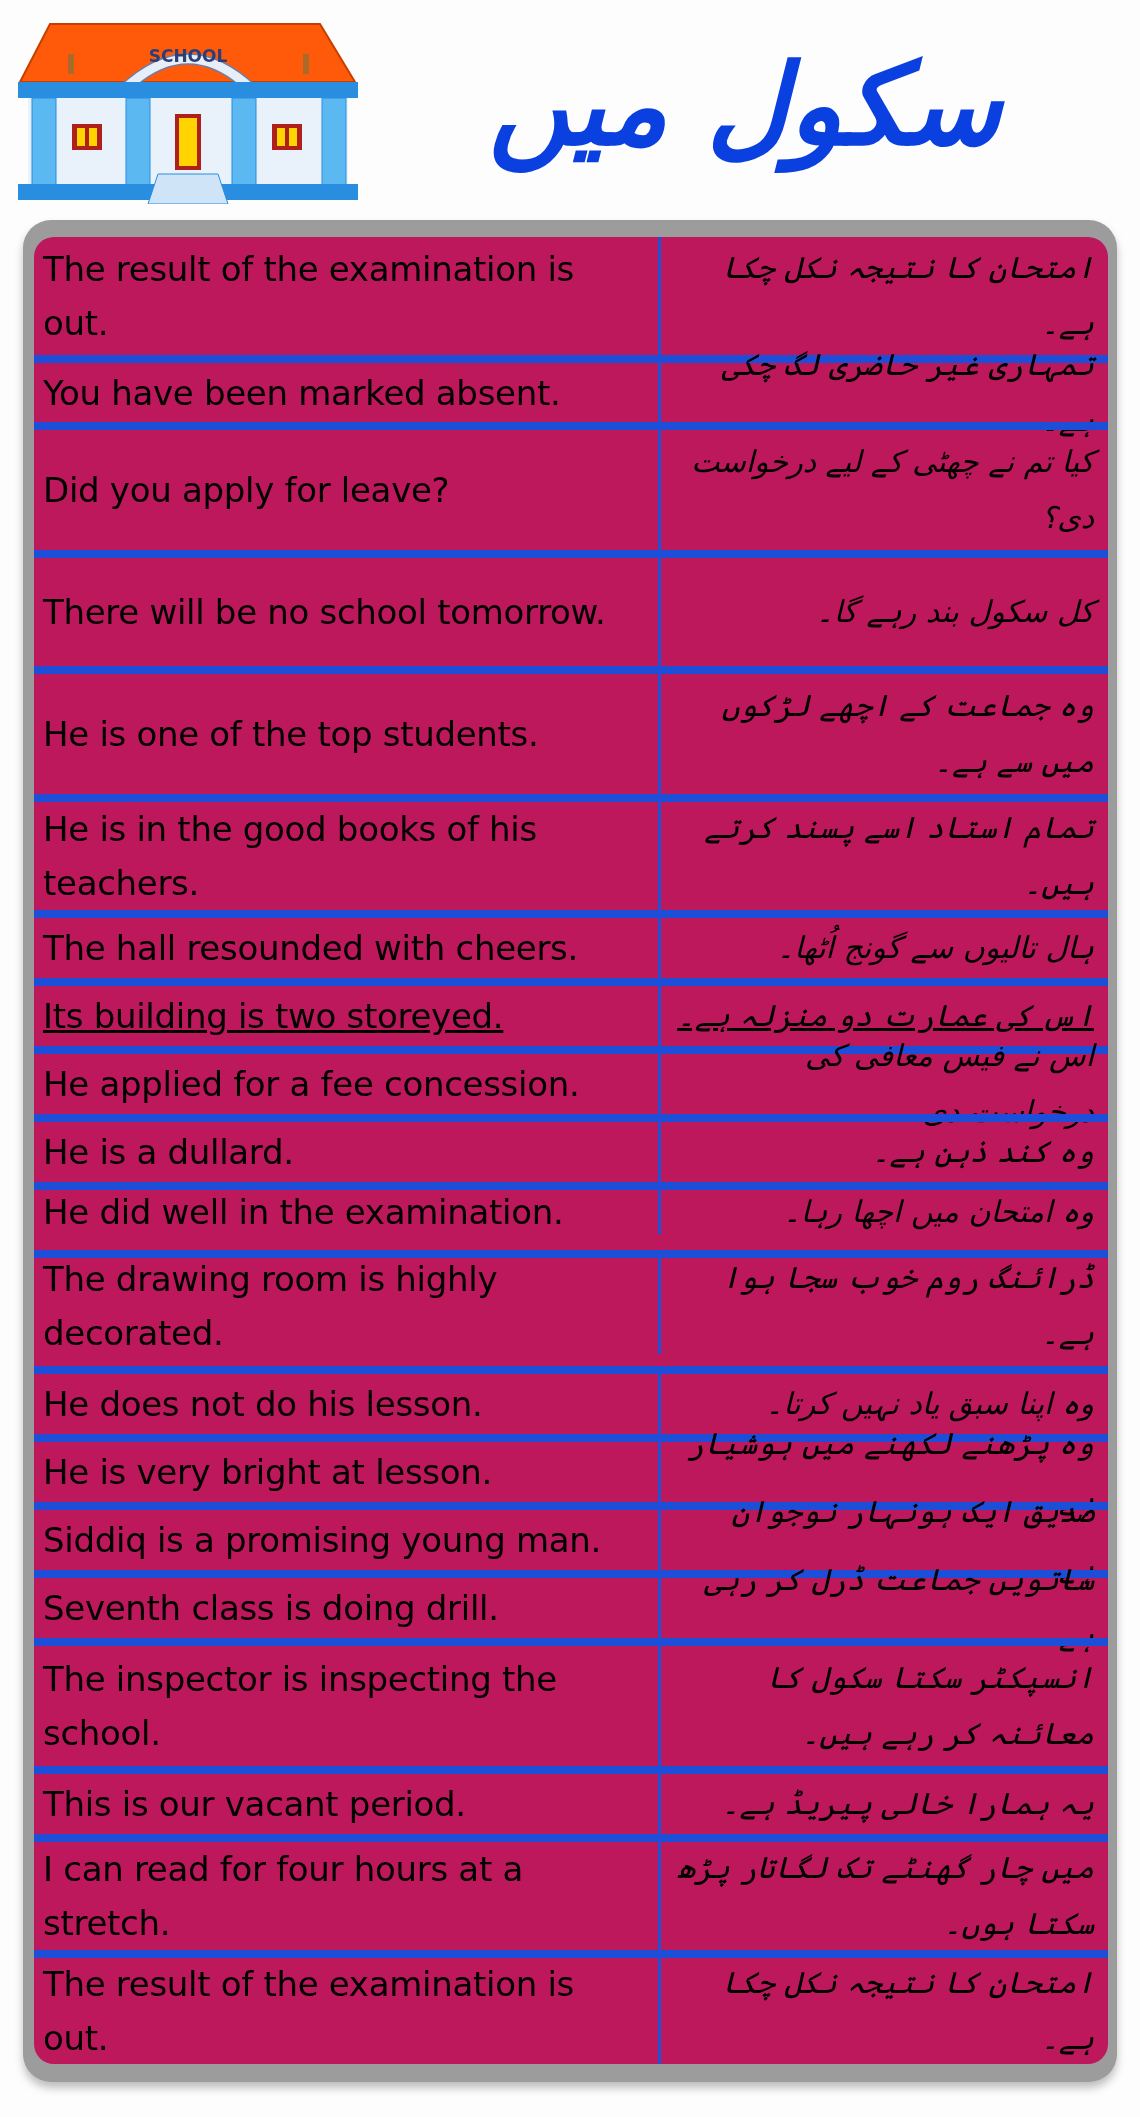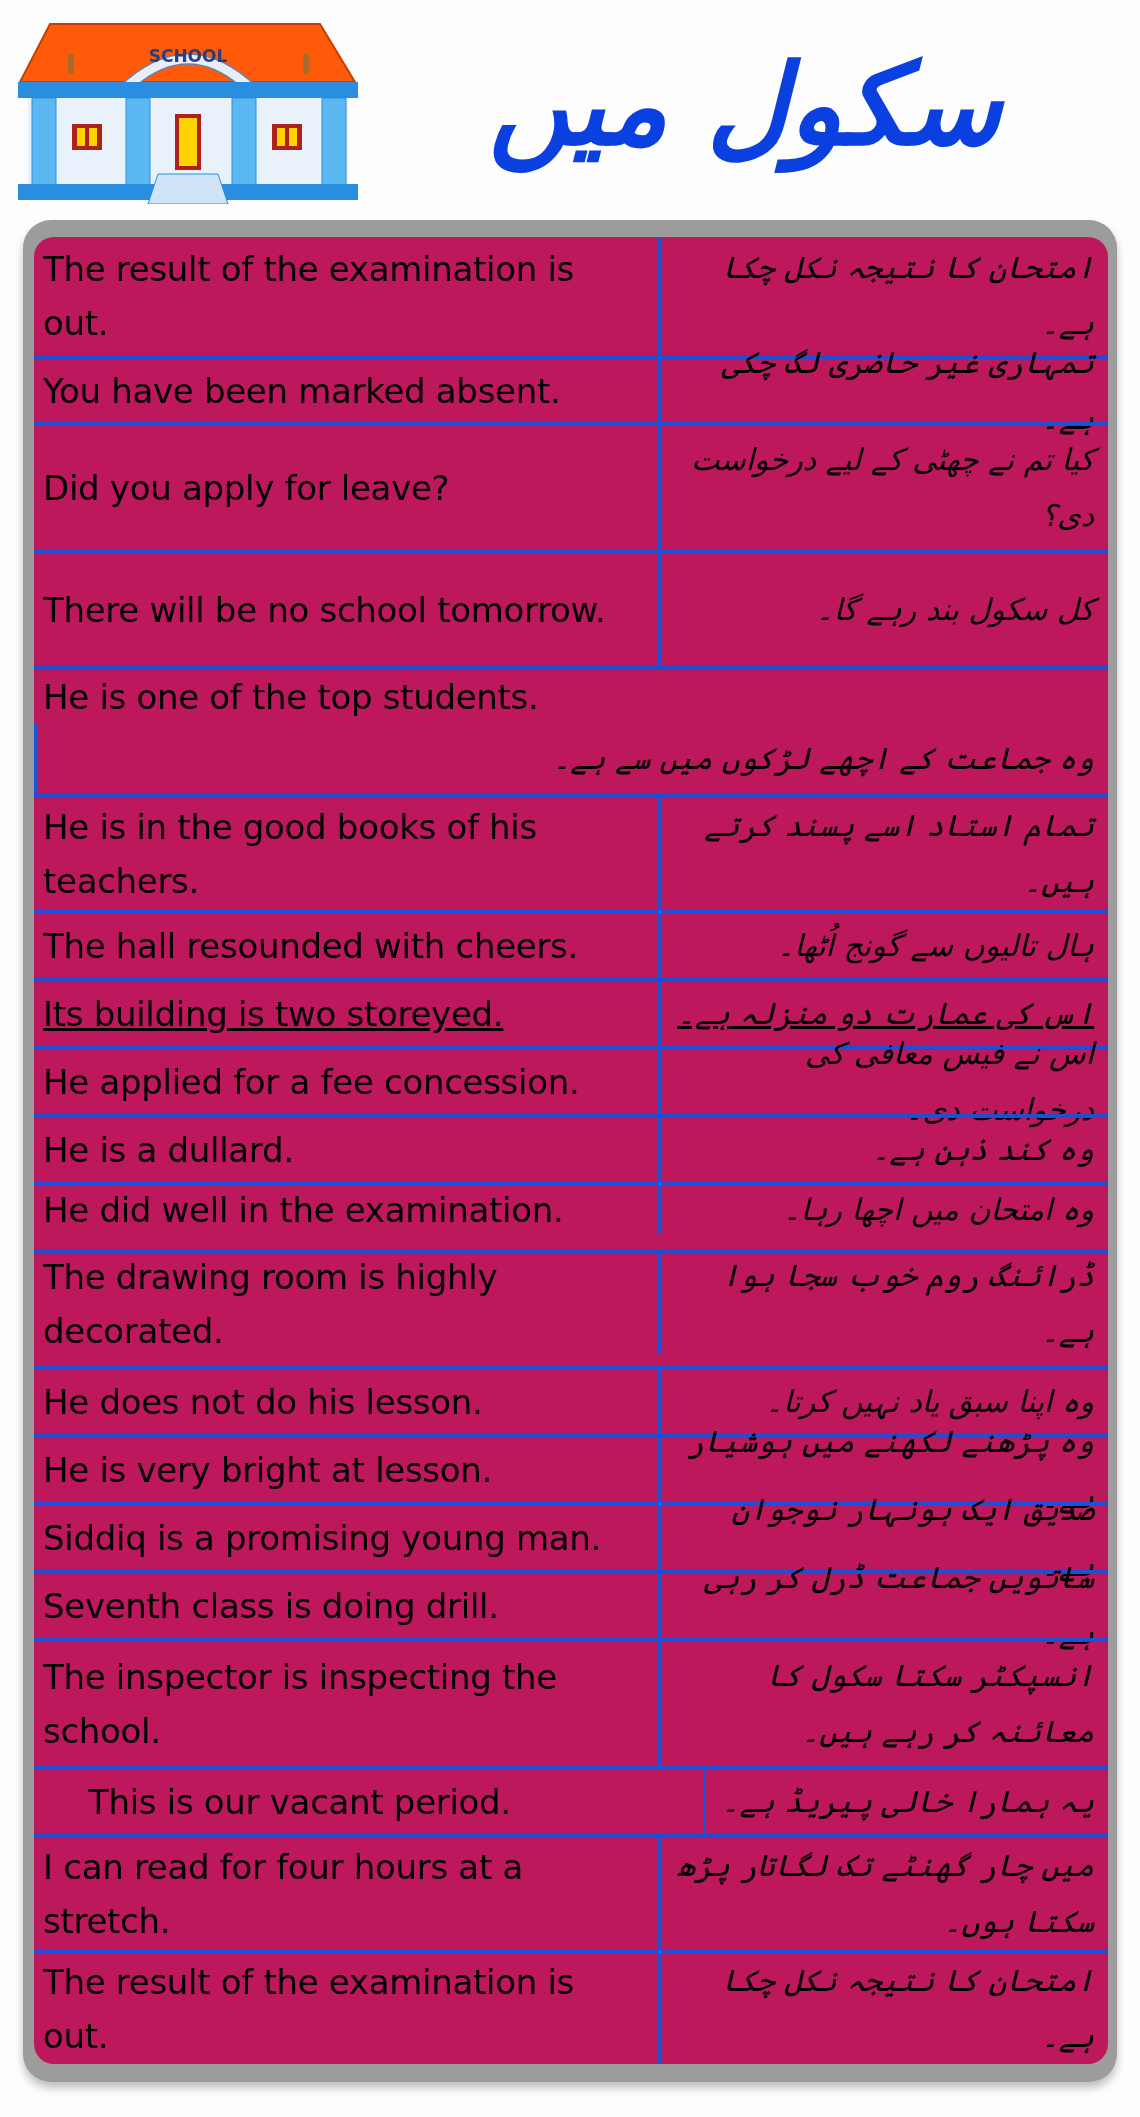--- a/index.html
+++ b/index.html
@@ -4,21 +4,21 @@
 <style>
   html, body { margin:0; padding:0; }
   body { width:1140px; height:2117px; background:#fdfdfd; position:relative; overflow:hidden; font-family:"Liberation Sans", sans-serif; }
   .header { position:absolute; left:0; top:0; width:1140px; height:215px; }
   .school { position:absolute; left:10px; top:14px; width:355px; height:190px; }
   .title { position:absolute; left:360px; top:10px; width:770px; height:200px; direction:rtl; text-align:center;
            color:#0a3fe0; font-family:"DejaVu Serif", serif; font-weight:bold; font-size:112px; line-height:190px; font-style:italic; letter-spacing:-2px; }
   .frame { position:absolute; left:23px; top:220px; width:1094px; height:1862px; background:#9c9c9c; border-radius:28px;
            box-shadow:0 6px 8px rgba(0,0,0,0.25); }
   .table { position:absolute; left:34px; top:237px; width:1074px; height:1827px; background:#be185d; border-radius:20px; overflow:hidden; }
-  .row { position:absolute; left:0; width:1074px; border-top:4px solid #1d4ed8; box-sizing:border-box; display:flex; }
+  .row { position:absolute; left:0; width:1074px; border-top:8px solid #1d4ed8; box-sizing:border-box; display:flex; }
   .row.first { border-top:none; }
   .en { width:624px; box-sizing:border-box; padding:0 10px 0 9px; display:flex; align-items:center; color:#000;
         font-family:"DejaVu Sans", sans-serif; font-size:34px; line-height:54px; letter-spacing:-0.3px; }
   .ur { flex:1; border-left:3px solid #1a54d8; box-sizing:border-box; padding:0 14px 0 10px; display:flex; align-items:center;
         direction:rtl; text-align:right; justify-content:flex-end; color:#000; font-family:"DejaVu Serif", serif; font-size:30px; line-height:56px; font-style:italic; }
   .ur span { display:block; width:100%; text-align:right; }
 </style>
 </head>
 <body>
 
@@ -79,21 +79,21 @@
     <div class="ur">
         <span>کیا تم نے چھٹی کے لیے درخواست دی؟</span>
       </div>
   </div>
   <div class="row" style="top:313px;height:116px;">
     <div class="en">There will be no school tomorrow.</div>
     <div class="ur">
         <span>کل سکول بند رہے گا۔</span>
       </div>
   </div>
-  <div class="row" style="top:429px;height:128px;flex-direction:column;">
+  <div class="row" style="top:429px;height:128px;">
     <div class="en">He is one of the top students.</div>
     <div class="ur">
         <span>وہ جماعت کے اچھے لڑکوں میں سے ہے۔</span>
       </div>
   </div>
   <div class="row" style="top:557px;height:116px;">
     <div class="en">He is in the good books of his teachers.</div>
     <div class="ur">
         <span>تمام استاد اسے پسند کرتے ہیں۔</span>
       </div>
@@ -157,21 +157,21 @@
     <div class="ur">
         <span>ساتویں جماعت ڈرل کر رہی ہے۔</span>
       </div>
   </div>
   <div class="row" style="top:1401px;height:128px;">
     <div class="en">The inspector is inspecting the school.</div>
     <div class="ur">
         <span>انسپکٹر سکتا سکول کا معائنہ کر رہے ہیں۔</span>
       </div>
   </div>
-  <div class="row" style="top:1529px;height:68px;padding-left:45px;">
+  <div class="row" style="top:1529px;height:68px;">
     <div class="en">This is our vacant period.</div>
     <div class="ur">
         <span>یہ ہمارا خالی پیریڈ ہے۔</span>
       </div>
   </div>
   <div class="row" style="top:1597px;height:116px;">
     <div class="en">I can read for four hours at a stretch.</div>
     <div class="ur">
         <span>میں چار گھنٹے تک لگاتار پڑھ سکتا ہوں۔</span>
       </div>

